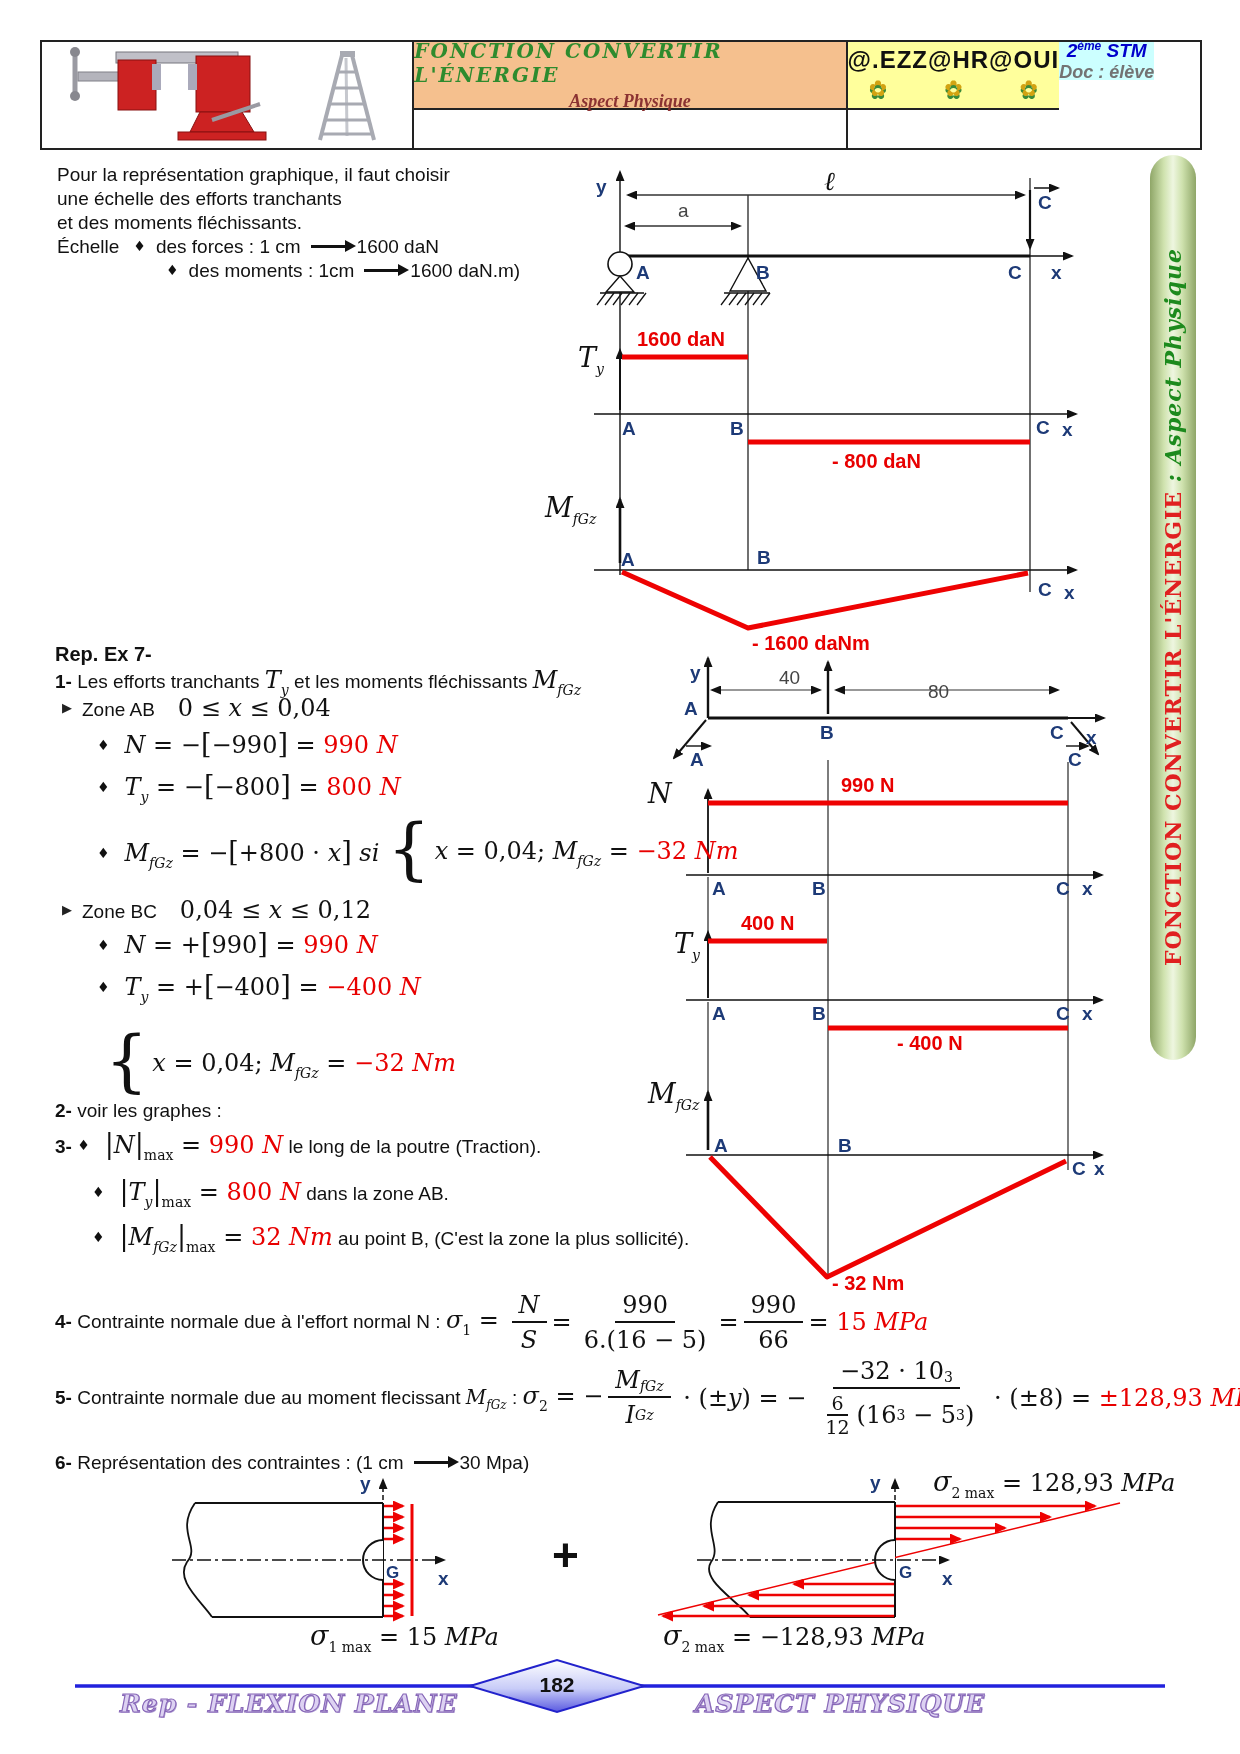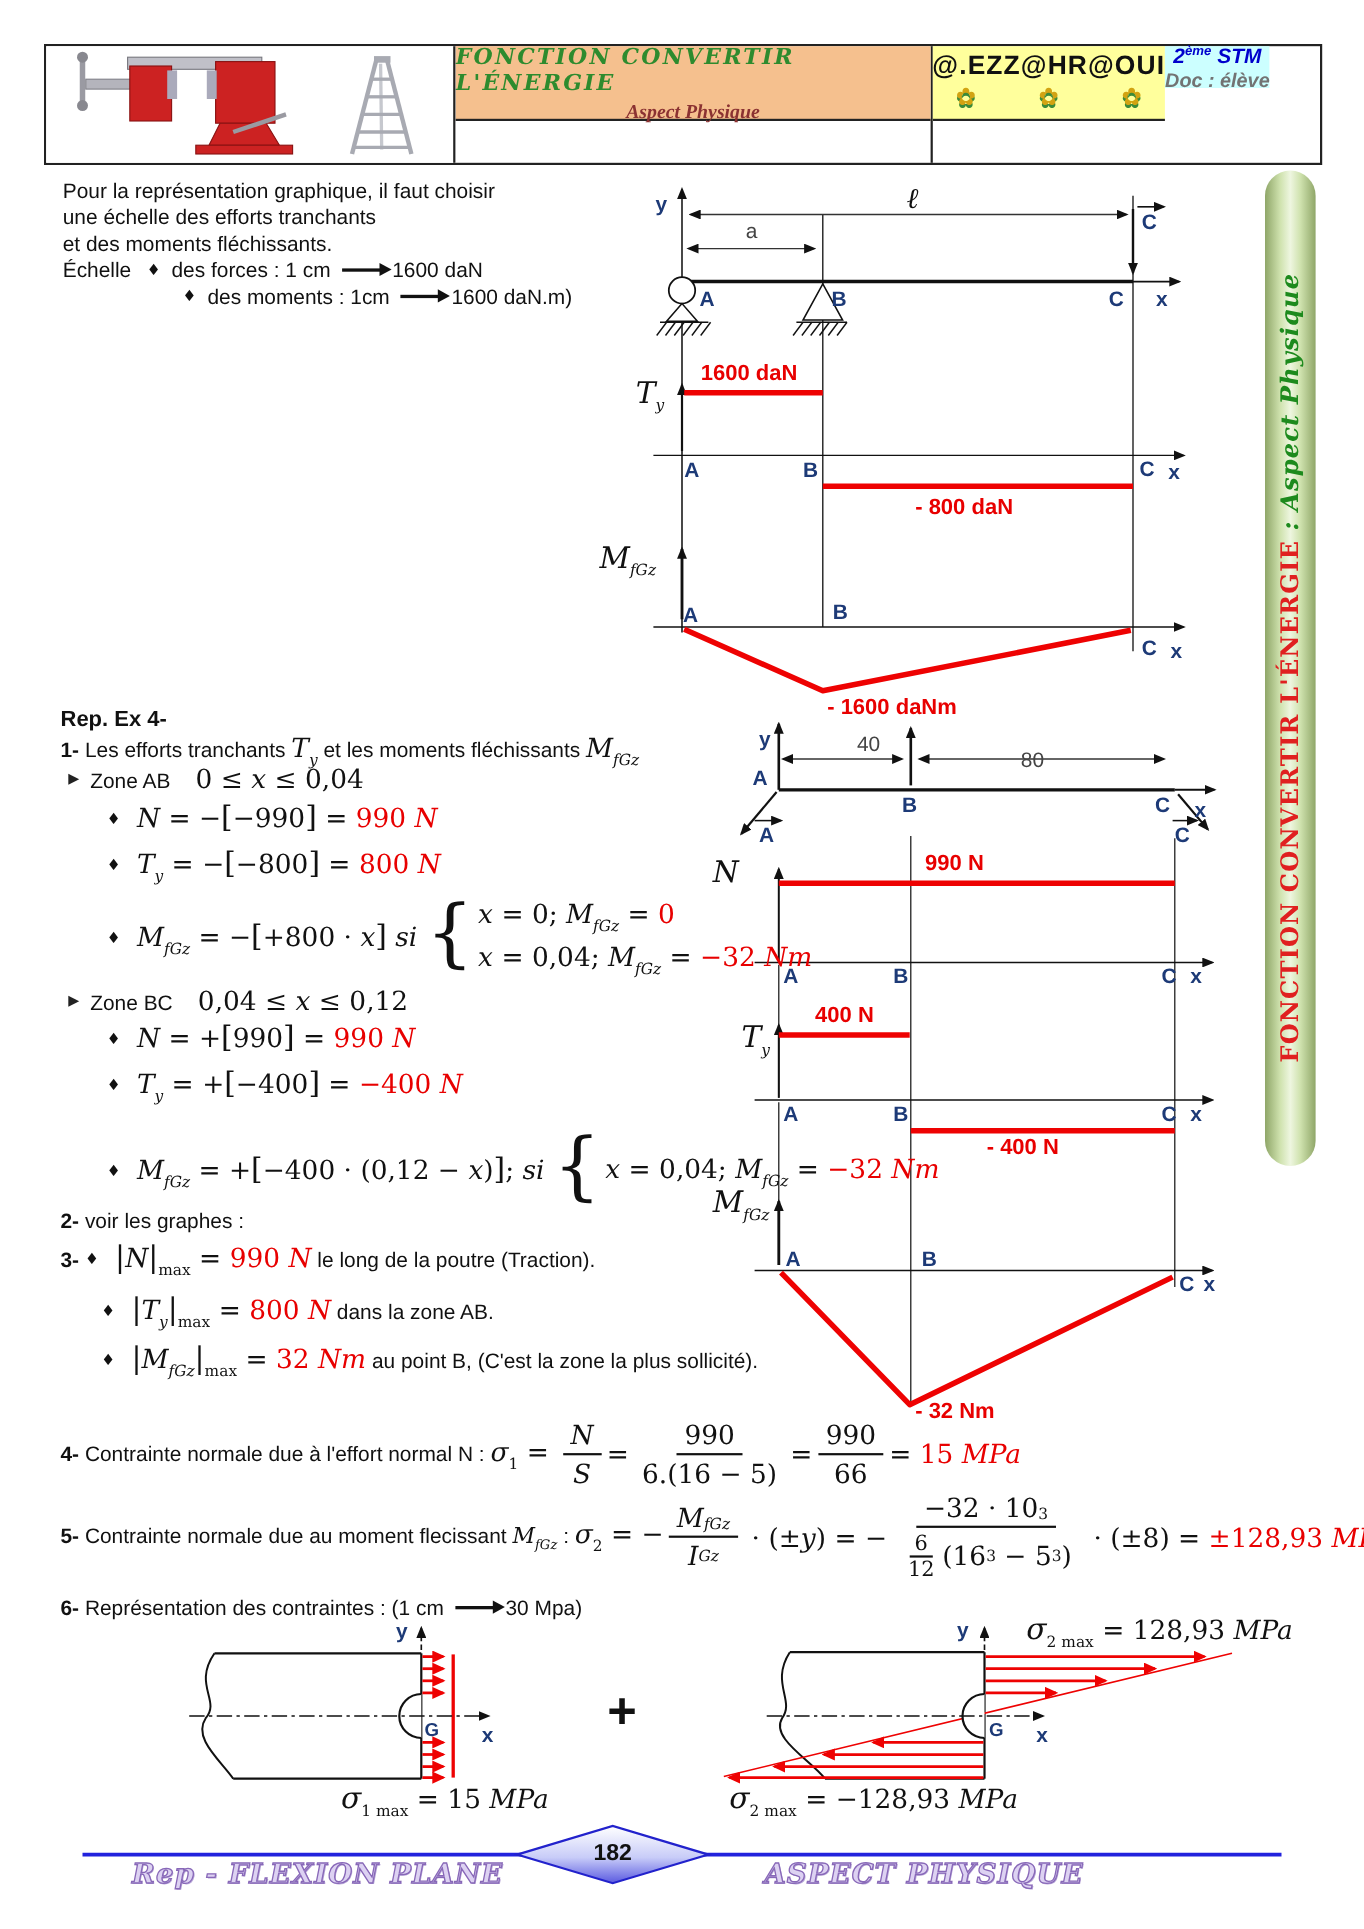--- a/index.html
+++ b/index.html
@@ -297,38 +297,36 @@
 <div class="lab pt" style="left:1036px;top:417px">C</div>
 <div class="lab pt" style="left:1062px;top:419px">x</div>
 <div class="lab rl" style="left:832px;top:450px">- 800 daN</div>
 <div class="lab" style="left:545px;top:492px"><span class="dmath">M</span><span class="dsub">fGz</span></div>
 <div class="lab pt" style="left:621px;top:549px">A</div>
 <div class="lab pt" style="left:757px;top:547px">B</div>
 <div class="lab pt" style="left:1038px;top:579px">C</div>
 <div class="lab pt" style="left:1064px;top:582px">x</div>
 <div class="lab rl" style="left:752px;top:632px">- 1600 daNm</div>
 
-<div class="line" style="left:55px;top:643px;font:bold 20px 'Liberation Sans',sans-serif">Rep. Ex 4-</div>
+<div class="line" style="left:55px;top:643px;font:bold 20px 'Liberation Sans',sans-serif">Rep. Ex 7-</div>
 <div class="line" style="left:55px;top:666px"><span class="sg-b">1-</span><span class="sg-s"> Les efforts tranchants </span><span class="sg-m">T</span><span class="sg-sub">y</span><span class="sg-s"> et les moments fléchissants </span><span class="sg-m">M</span><span class="sg-sub">fGz</span></div>
 <div class="line" style="left:62px;top:694px"><span class="zb">▶</span><span><span class="sg-s">Zone AB</span><span class="sg-n">   0 ≤ </span><span class="sg-m">x</span><span class="sg-n"> ≤ 0,04</span></span></div>
 <div class="line" style="left:97px;top:728px"><span class="sg-bu">♦  </span><span class="sg-m">N</span><span class="sg-n"> = −</span><span class="sg-br">[</span><span class="sg-n">−990</span><span class="sg-br">]</span><span class="sg-n"> = </span><span class="sg-nr">990 </span><span class="sg-mr">N</span></div>
 <div class="line" style="left:97px;top:770px"><span class="sg-bu">♦  </span><span class="sg-m">T</span><span class="sg-sub">y</span><span class="sg-n"> = −</span><span class="sg-br">[</span><span class="sg-n">−800</span><span class="sg-br">]</span><span class="sg-n"> = </span><span class="sg-nr">800 </span><span class="sg-mr">N</span></div>
 <div class="line flexc" style="left:97px;top:810px;height:86px">
   <span><span class="sg-bu">♦  </span><span class="sg-m">M</span><span class="sg-sub">fGz</span><span class="sg-n"> = −</span><span class="sg-br">[</span><span class="sg-n">+800 · </span><span class="sg-m">x</span><span class="sg-br">]</span><span class="sg-n"> </span><span class="sg-m">si</span></span>
   <span class="brace">{</span>
   <div class="cstack">
-    <div><span class="sg-m">x</span><span class="sg-n"> = 0; </span><span class="sg-m">M</span><span class="sg-sub">fGz</span><span class="sg-n"> = </span><span class="sg-nr">0</span></div>
     <div><span class="sg-m">x</span><span class="sg-n"> = 0,04; </span><span class="sg-m">M</span><span class="sg-sub">fGz</span><span class="sg-n"> = </span><span class="sg-nr">−32 </span><span class="sg-mr">Nm</span></div>
   </div>
 </div>
 <div class="line" style="left:62px;top:896px"><span class="zb">▶</span><span><span class="sg-s">Zone BC</span><span class="sg-n">   0,04 ≤ </span><span class="sg-m">x</span><span class="sg-n"> ≤ 0,12</span></span></div>
 <div class="line" style="left:97px;top:928px"><span class="sg-bu">♦  </span><span class="sg-m">N</span><span class="sg-n"> = +</span><span class="sg-br">[</span><span class="sg-n">990</span><span class="sg-br">]</span><span class="sg-n"> = </span><span class="sg-nr">990 </span><span class="sg-mr">N</span></div>
 <div class="line" style="left:97px;top:970px"><span class="sg-bu">♦  </span><span class="sg-m">T</span><span class="sg-sub">y</span><span class="sg-n"> = +</span><span class="sg-br">[</span><span class="sg-n">−400</span><span class="sg-br">]</span><span class="sg-n"> = </span><span class="sg-nr">−400 </span><span class="sg-mr">N</span></div>
 <div class="line flexc" style="left:97px;top:1022px;height:86px">
-  <span><span class="sg-bu">♦  </span><span class="sg-m">M</span><span class="sg-sub">fGz</span><span class="sg-n"> = +</span><span class="sg-br">[</span><span class="sg-n">−400 · (0,12 − </span><span class="sg-m">x</span><span class="sg-n">)</span><span class="sg-br">]</span><span class="sg-n">; </span><span class="sg-m">si</span></span>
   <span class="brace">{</span>
   <div class="cstack">
     <div><span class="sg-m">x</span><span class="sg-n"> = 0,04; </span><span class="sg-m">M</span><span class="sg-sub">fGz</span><span class="sg-n"> = </span><span class="sg-nr">−32 </span><span class="sg-mr">Nm</span></div>
   </div>
 </div>
 <div class="line" style="left:55px;top:1100px"><span class="sg-b">2-</span><span class="sg-s"> voir les graphes :</span></div>
 <div class="line" style="left:55px;top:1128px"><span class="sg-b">3- </span><span class="sg-bu">♦  </span><span class="sg-br">|</span><span class="sg-m">N</span><span class="sg-br">|</span><span class="sg-subb">max</span><span class="sg-n"> = </span><span class="sg-nr">990 </span><span class="sg-mr">N</span><span class="sg-s"> le long de la poutre (Traction).</span></div>
 <div class="line" style="left:92px;top:1175px"><span class="sg-bu">♦  </span><span class="sg-br">|</span><span class="sg-m">T</span><span class="sg-sub">y</span><span class="sg-br">|</span><span class="sg-subb">max</span><span class="sg-n"> = </span><span class="sg-nr">800 </span><span class="sg-mr">N</span><span class="sg-s"> dans la zone AB.</span></div>
 <div class="line" style="left:92px;top:1220px"><span class="sg-bu">♦  </span><span class="sg-br">|</span><span class="sg-m">M</span><span class="sg-sub">fGz</span><span class="sg-br">|</span><span class="sg-subb">max</span><span class="sg-n"> = </span><span class="sg-nr">32 </span><span class="sg-mr">Nm</span><span class="sg-s"> au point B, (C'est la zone la plus sollicité).</span></div>
 

